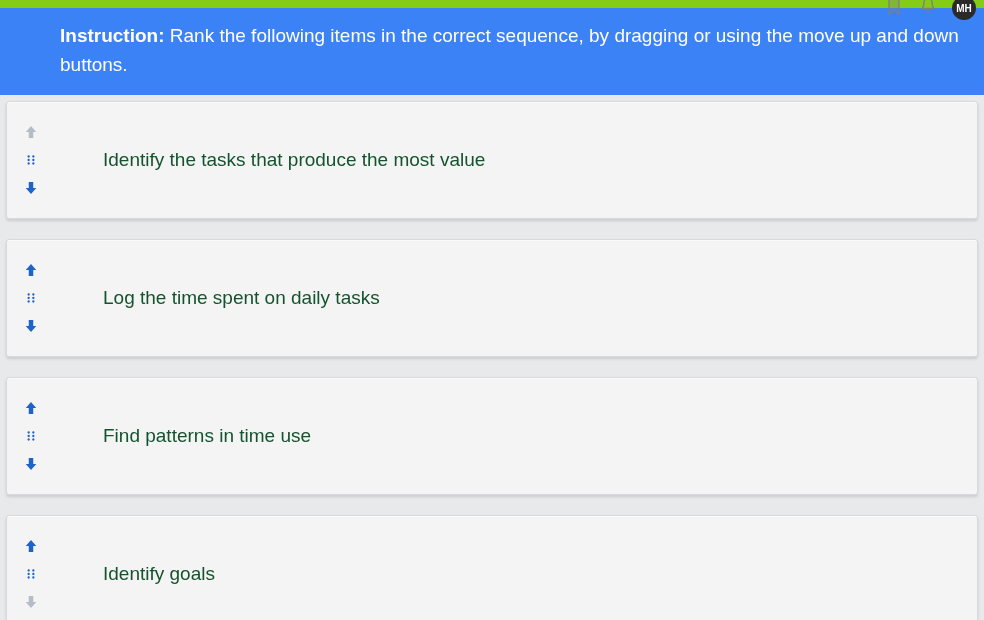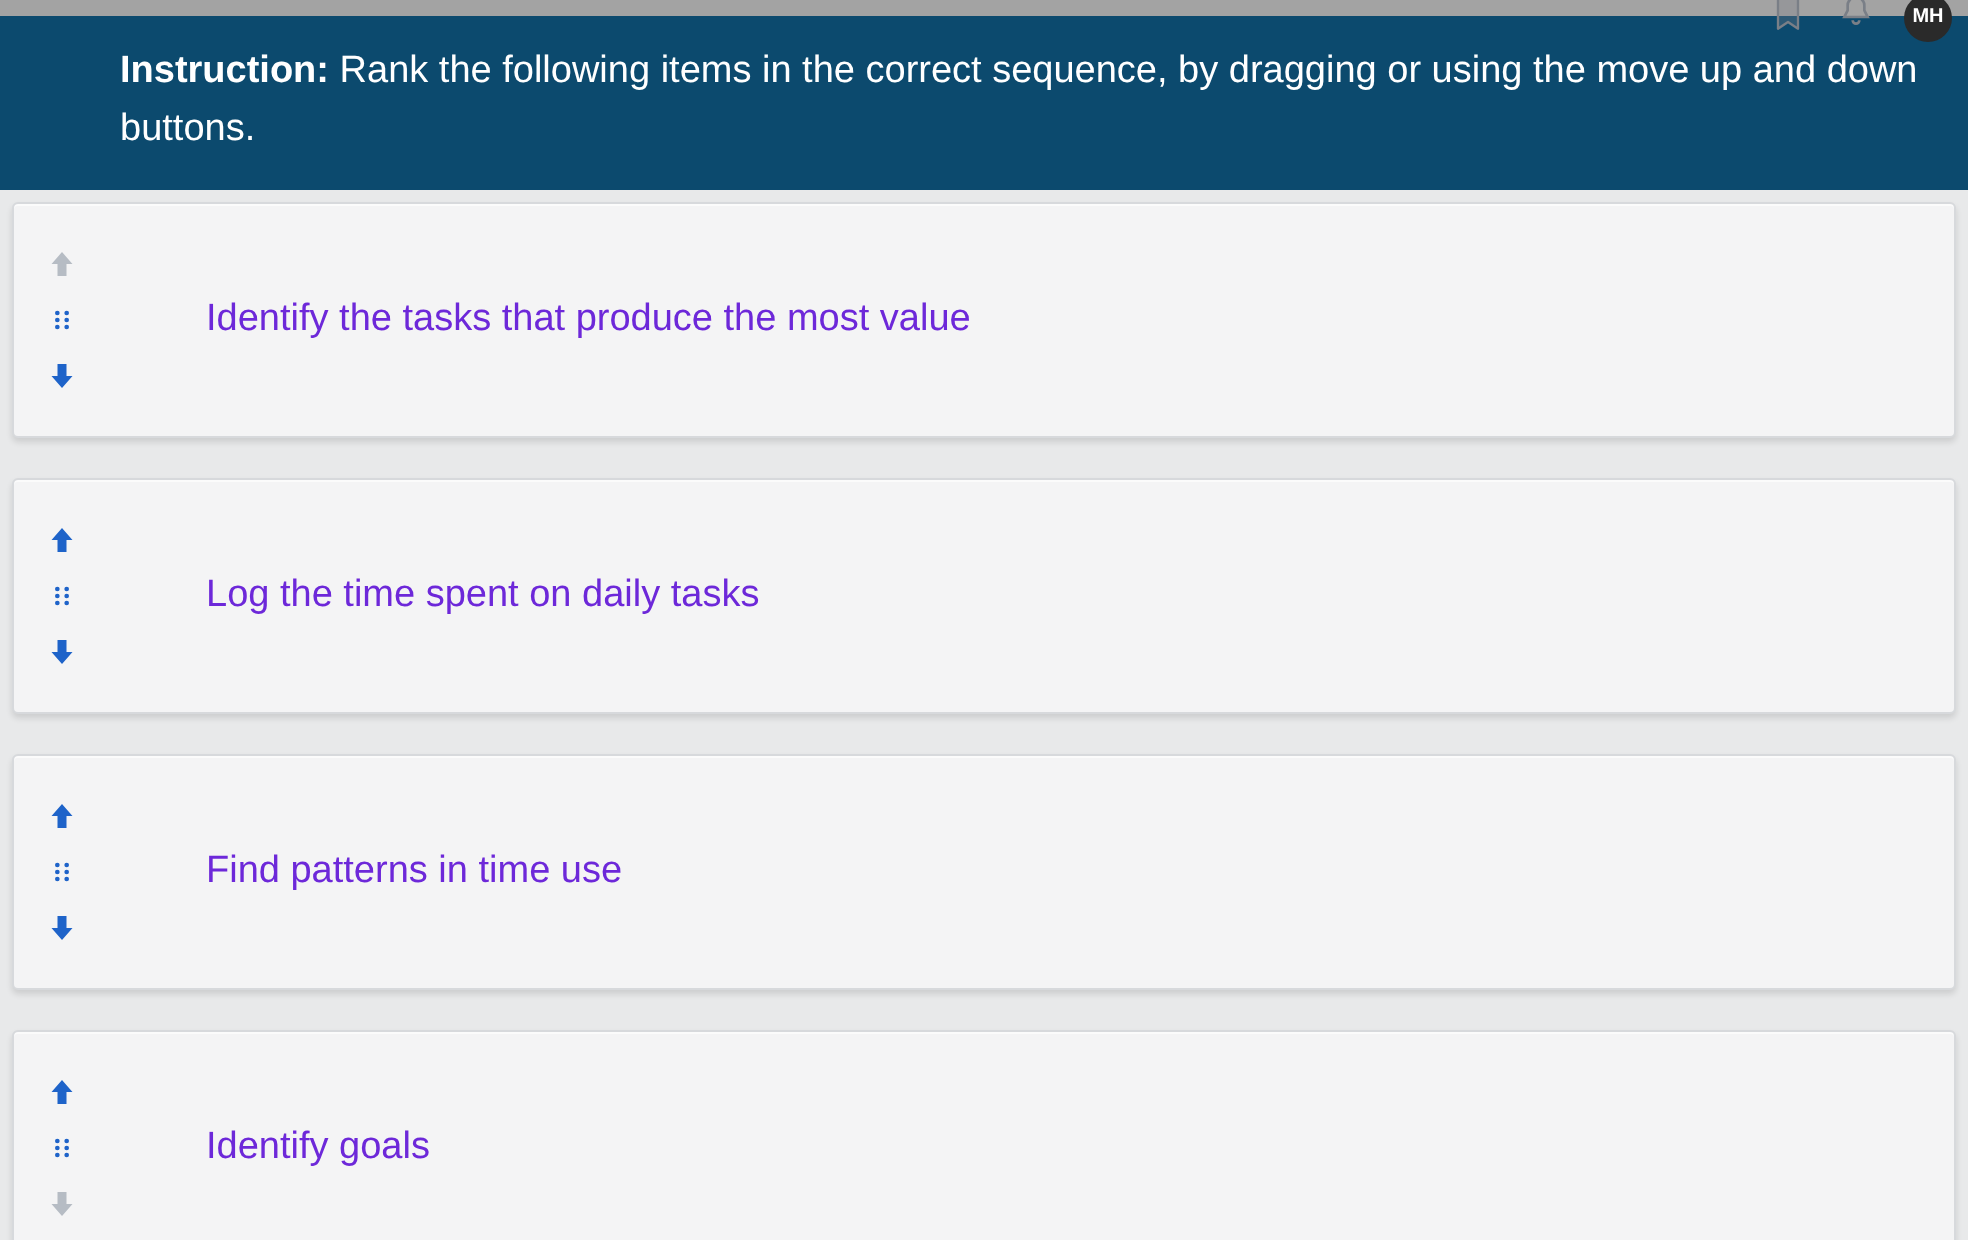--- a/index.html
+++ b/index.html
@@ -1,20 +1,20 @@
 <!DOCTYPE html>
 <html><head>
 <meta charset="utf-8">
 <style>
   * { box-sizing: border-box; margin: 0; padding: 0; }
   html, body { width: 984px; height: 620px; overflow: hidden; font-family: Arial, Helvetica, sans-serif; background: #e8e9ea; }
   
   .topbar {
     height: 8px;
-    background: #a3a3a3;
+    background: #84cc16;
     position: relative;
   }
   .topbar-icons {
     position: absolute;
     right: 8px;
     top: -4px;
     display: flex;
     align-items: center;
     gap: 14px;
   }
@@ -25,21 +25,21 @@
     background: #2a2a2a;
     color: #fff;
     font-size: 10px;
     font-weight: bold;
     display: flex;
     align-items: center;
     justify-content: center;
   }
   
   .instruction-bar {
-    background: #0c4a6e;
+    background: #3b82f6;
     color: #fff;
     padding: 14px 22px 16px 60px;
     font-size: 19px;
     line-height: 1.5;
   }
   .instruction-label { font-weight: bold; }
   .instruction-text { font-weight: normal; }
   
   .rank-list {
     padding: 6px 6px 0 6px;
@@ -77,21 +77,21 @@
     display: flex; align-items: center; justify-content: center;
     cursor: grab;
   }
   .drag-handle svg { width: 14px; height: 14px; }
   
   .rank-text {
     flex: 1;
     display: flex;
     align-items: center;
     padding: 0 20px 0 48px;
-    color: #6d28d9;
+    color: #14532d;
     font-size: 19px;
   }
 </style>
 </head>
 <body>
 
 <div class="topbar">
   <div class="topbar-icons">
     <span class="other-icon">
       <svg viewBox="0 0 24 24">

